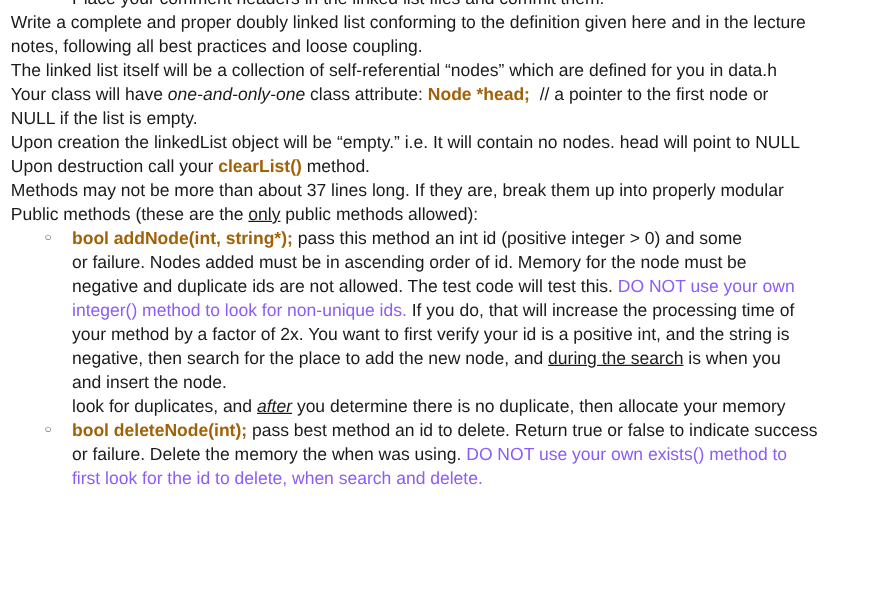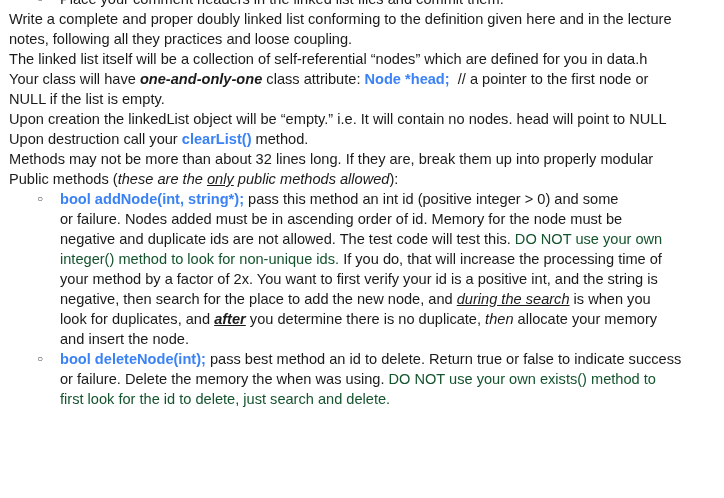--- a/index.html
+++ b/index.html
@@ -35,65 +35,64 @@
       position: absolute;
       left: 28px;
       top: 0;
       width: 14px;
       height: 20px;
       line-height: 20px;
       font-size: 10px;
       color: #444;
     }
     .code {
-      color: #3b82f6;
+      color: #a16207;
       font-weight: bold;
     }
     .warn {
-      color: #14532d;
+      color: #8b5cf6;
     }
     .bi {
-      font-weight: bold;
+      font-weight: normal;
       font-style: italic;
     }
     .it {
-      font-style: italic;
       margin-top: 11px;
     }
     .u {
       text-decoration: underline;
     }
   </style>
 </head>
 <body>
 
 <div class="doc">
 
   <div class="line item">
     <span class="bullet">○</span>
     <span>Place your comment headers in the linked list files and commit them.</span>
   </div>
 
   <div class="line">Write a complete and proper doubly linked list conforming to the definition given here and in the lecture</div>
-  <div class="line">notes, following all they practices and loose coupling.</div>
+  <div class="line">notes, following all best practices and loose coupling.</div>
 
   <div class="line">The linked list itself will be a collection of self-referential “nodes” which are defined for you in data.h</div>
 
   <div class="line">
     <span>Your class will have </span><span class="bi">one-and-only-one</span><span> class attribute: </span><span class="code">Node *head;</span><span style="white-space:pre">  // a pointer to the first node or</span>
   </div>
   <div class="line">NULL if the list is empty.</div>
 
   <div class="line">Upon creation the linkedList object will be “empty.” i.e. It will contain no nodes. head will point to NULL</div>
 
   <div class="line">
     <span>Upon destruction call your </span><span class="code">clearList()</span><span> method.</span>
   </div>
 
-  <div class="line">Methods may not be more than about 32 lines long. If they are, break them up into properly modular</div>
+  <div class="line">Methods may not be more than about 37 lines long. If they are, break them up into properly modular</div>
 
   <div class="line">
     <span>Public methods (</span><span class="it">these are the </span><span class="it u">only</span><span class="it"> public methods allowed</span><span>):</span>
   </div>
 
   <div>
     <div class="line item">
       <span class="bullet">○</span>
       <span class="code">bool addNode(int, string*);</span><span> pass this method an int id (positive integer &gt; 0) and some</span>
     </div>
@@ -101,32 +100,32 @@
     <div class="line item">
       <span>negative and duplicate ids are not allowed. The test code will test this. </span><span class="warn">DO NOT use your own</span>
     </div>
     <div class="line item">
       <span class="warn">integer() method to look for non-unique ids.</span><span> If you do, that will increase the processing time of</span>
     </div>
     <div class="line item"><span>your method by a factor of 2x. You want to first verify your id is a positive int, and the string is</span></div>
     <div class="line item">
       <span>negative, then search for the place to add the new node, and </span><span class="it u">during the search</span><span> is when you</span>
     </div>
+    <div class="line item"><span>and insert the node.</span></div>
     <div class="line item">
       <span>look for duplicates, and </span><span class="bi u">after</span><span> you determine there is no duplicate, </span><span class="it">then</span><span> allocate your memory</span>
     </div>
-    <div class="line item"><span>and insert the node.</span></div>
   </div>
 
   <div>
     <div class="line item">
       <span class="bullet">○</span>
       <span class="code">bool deleteNode(int);</span><span> pass best method an id to delete. Return true or false to indicate success</span>
     </div>
     <div class="line item">
       <span>or failure. Delete the memory the when was using. </span><span class="warn">DO NOT use your own exists() method to</span>
     </div>
     <div class="line item">
-      <span class="warn">first look for the id to delete, just search and delete.</span>
+      <span class="warn">first look for the id to delete, when search and delete.</span>
     </div>
   </div>
 
 </div>
 
 </body></html>

